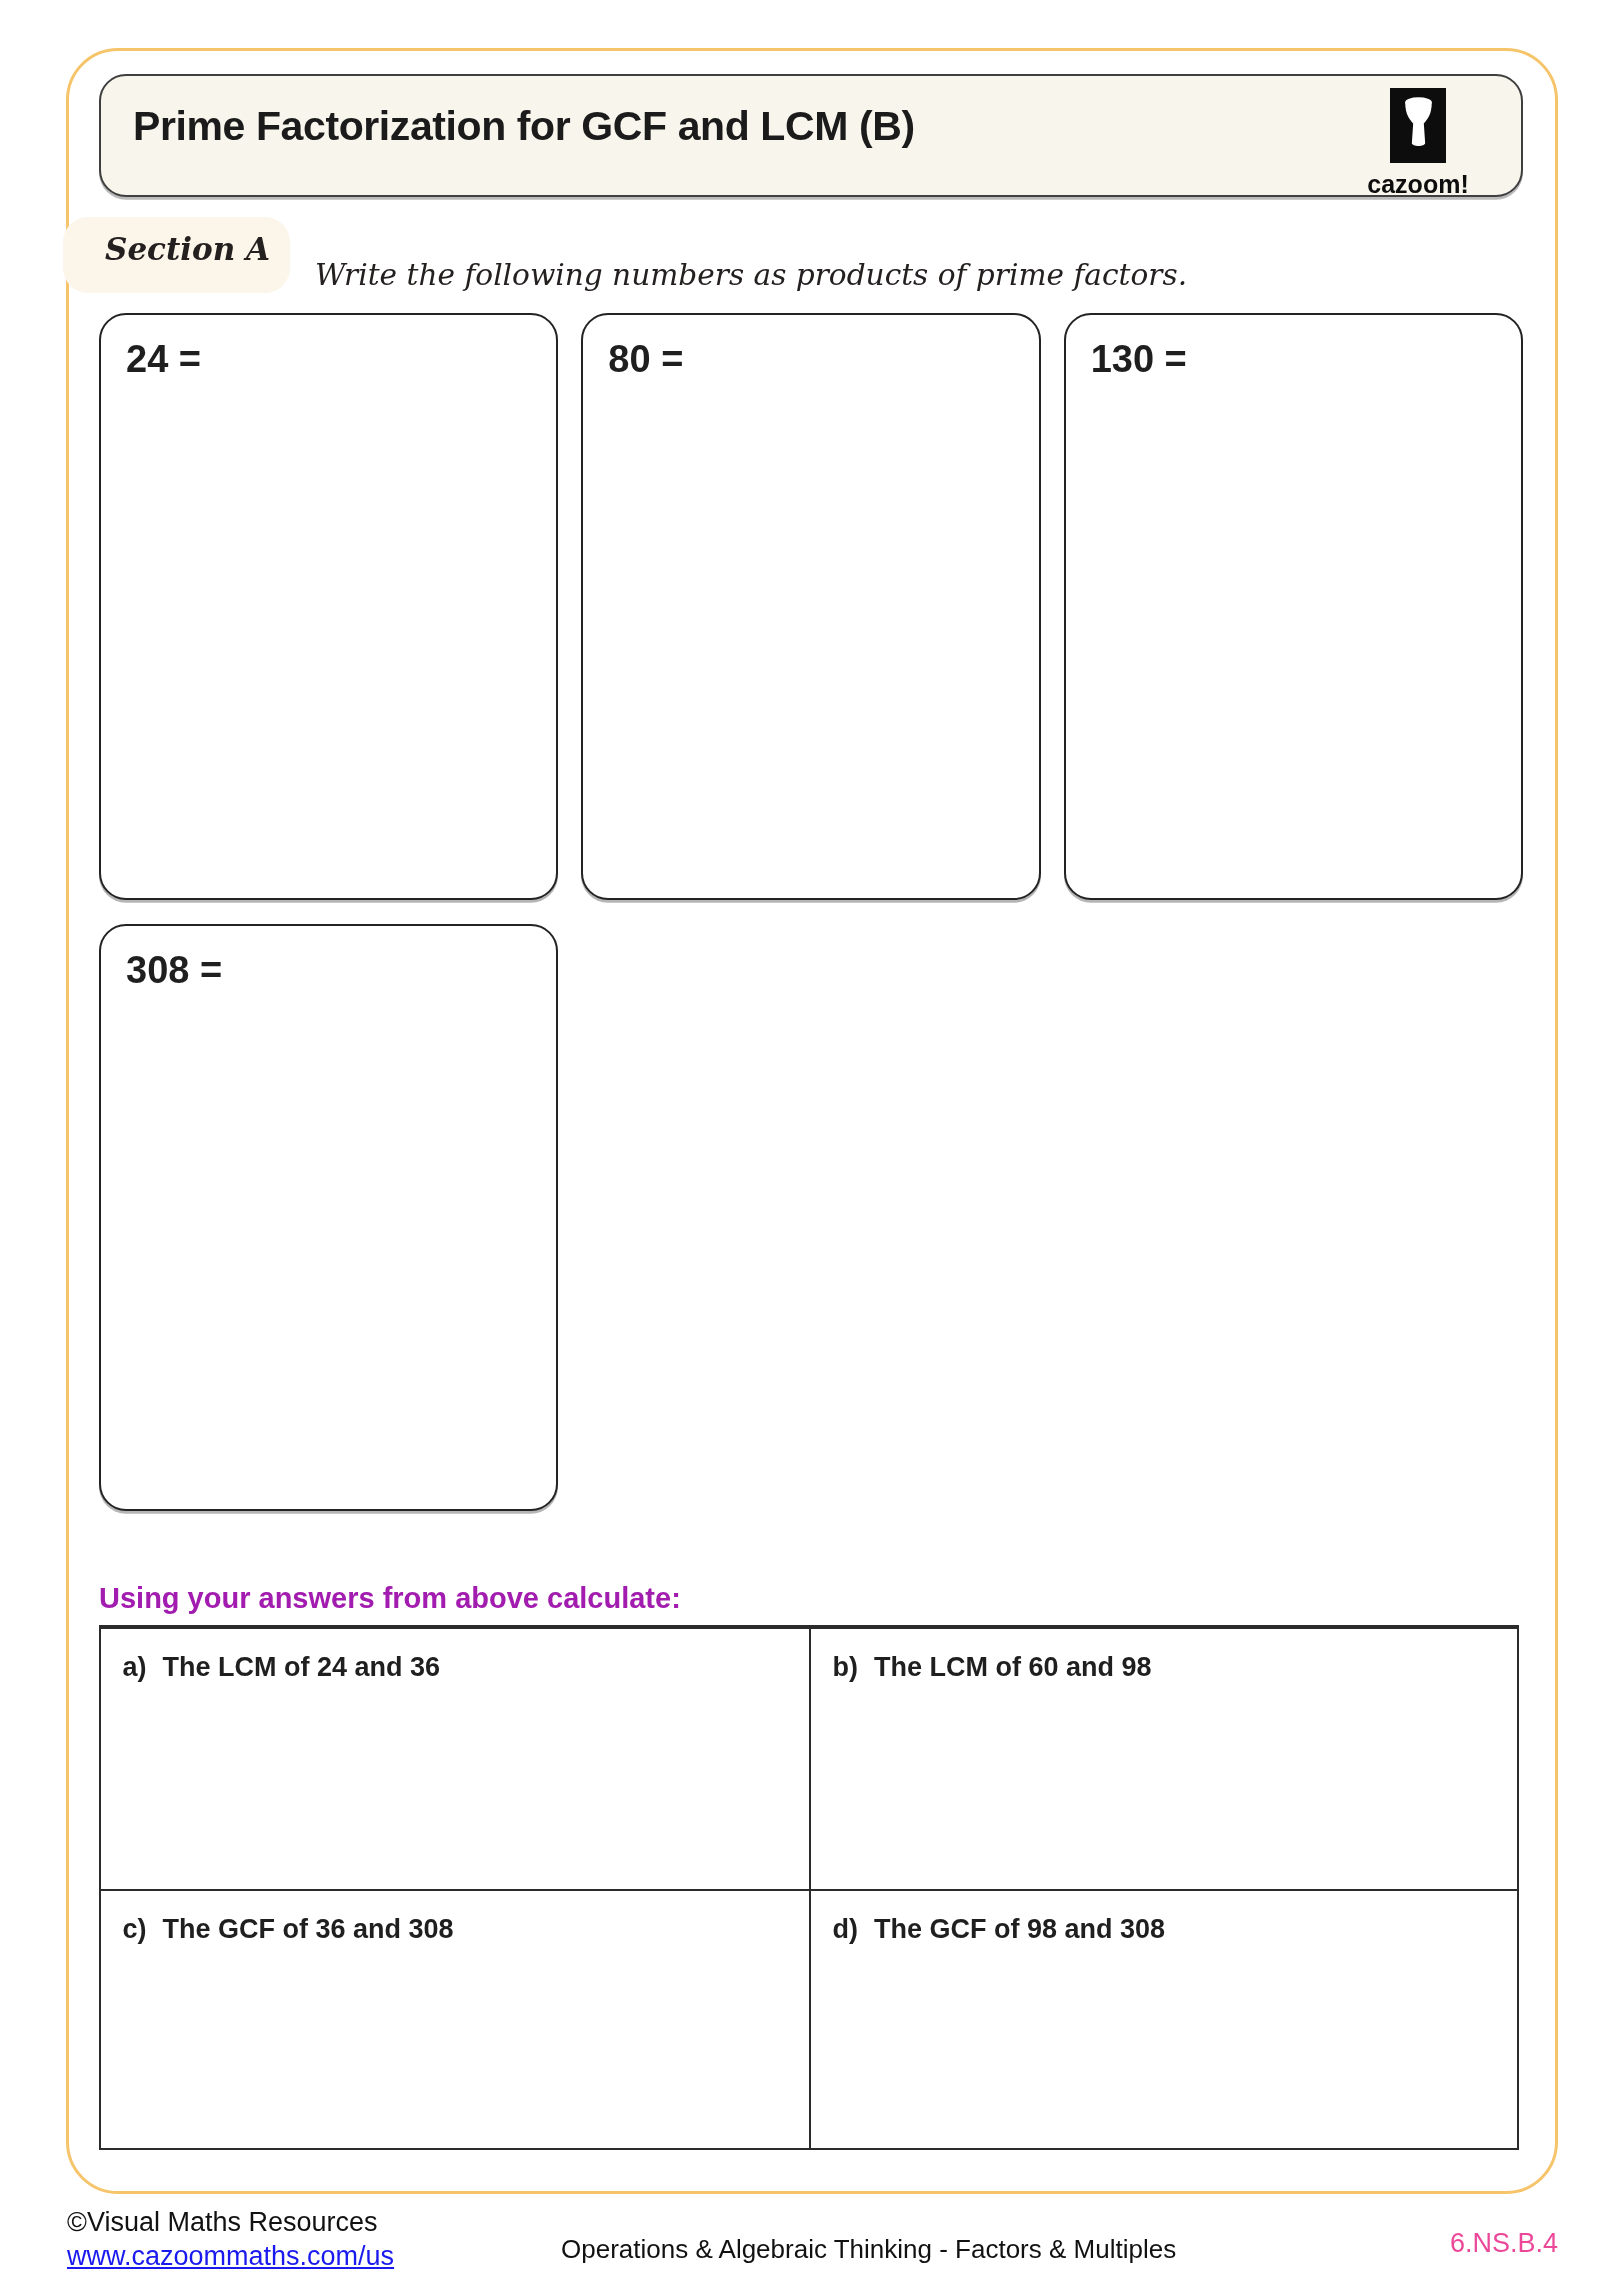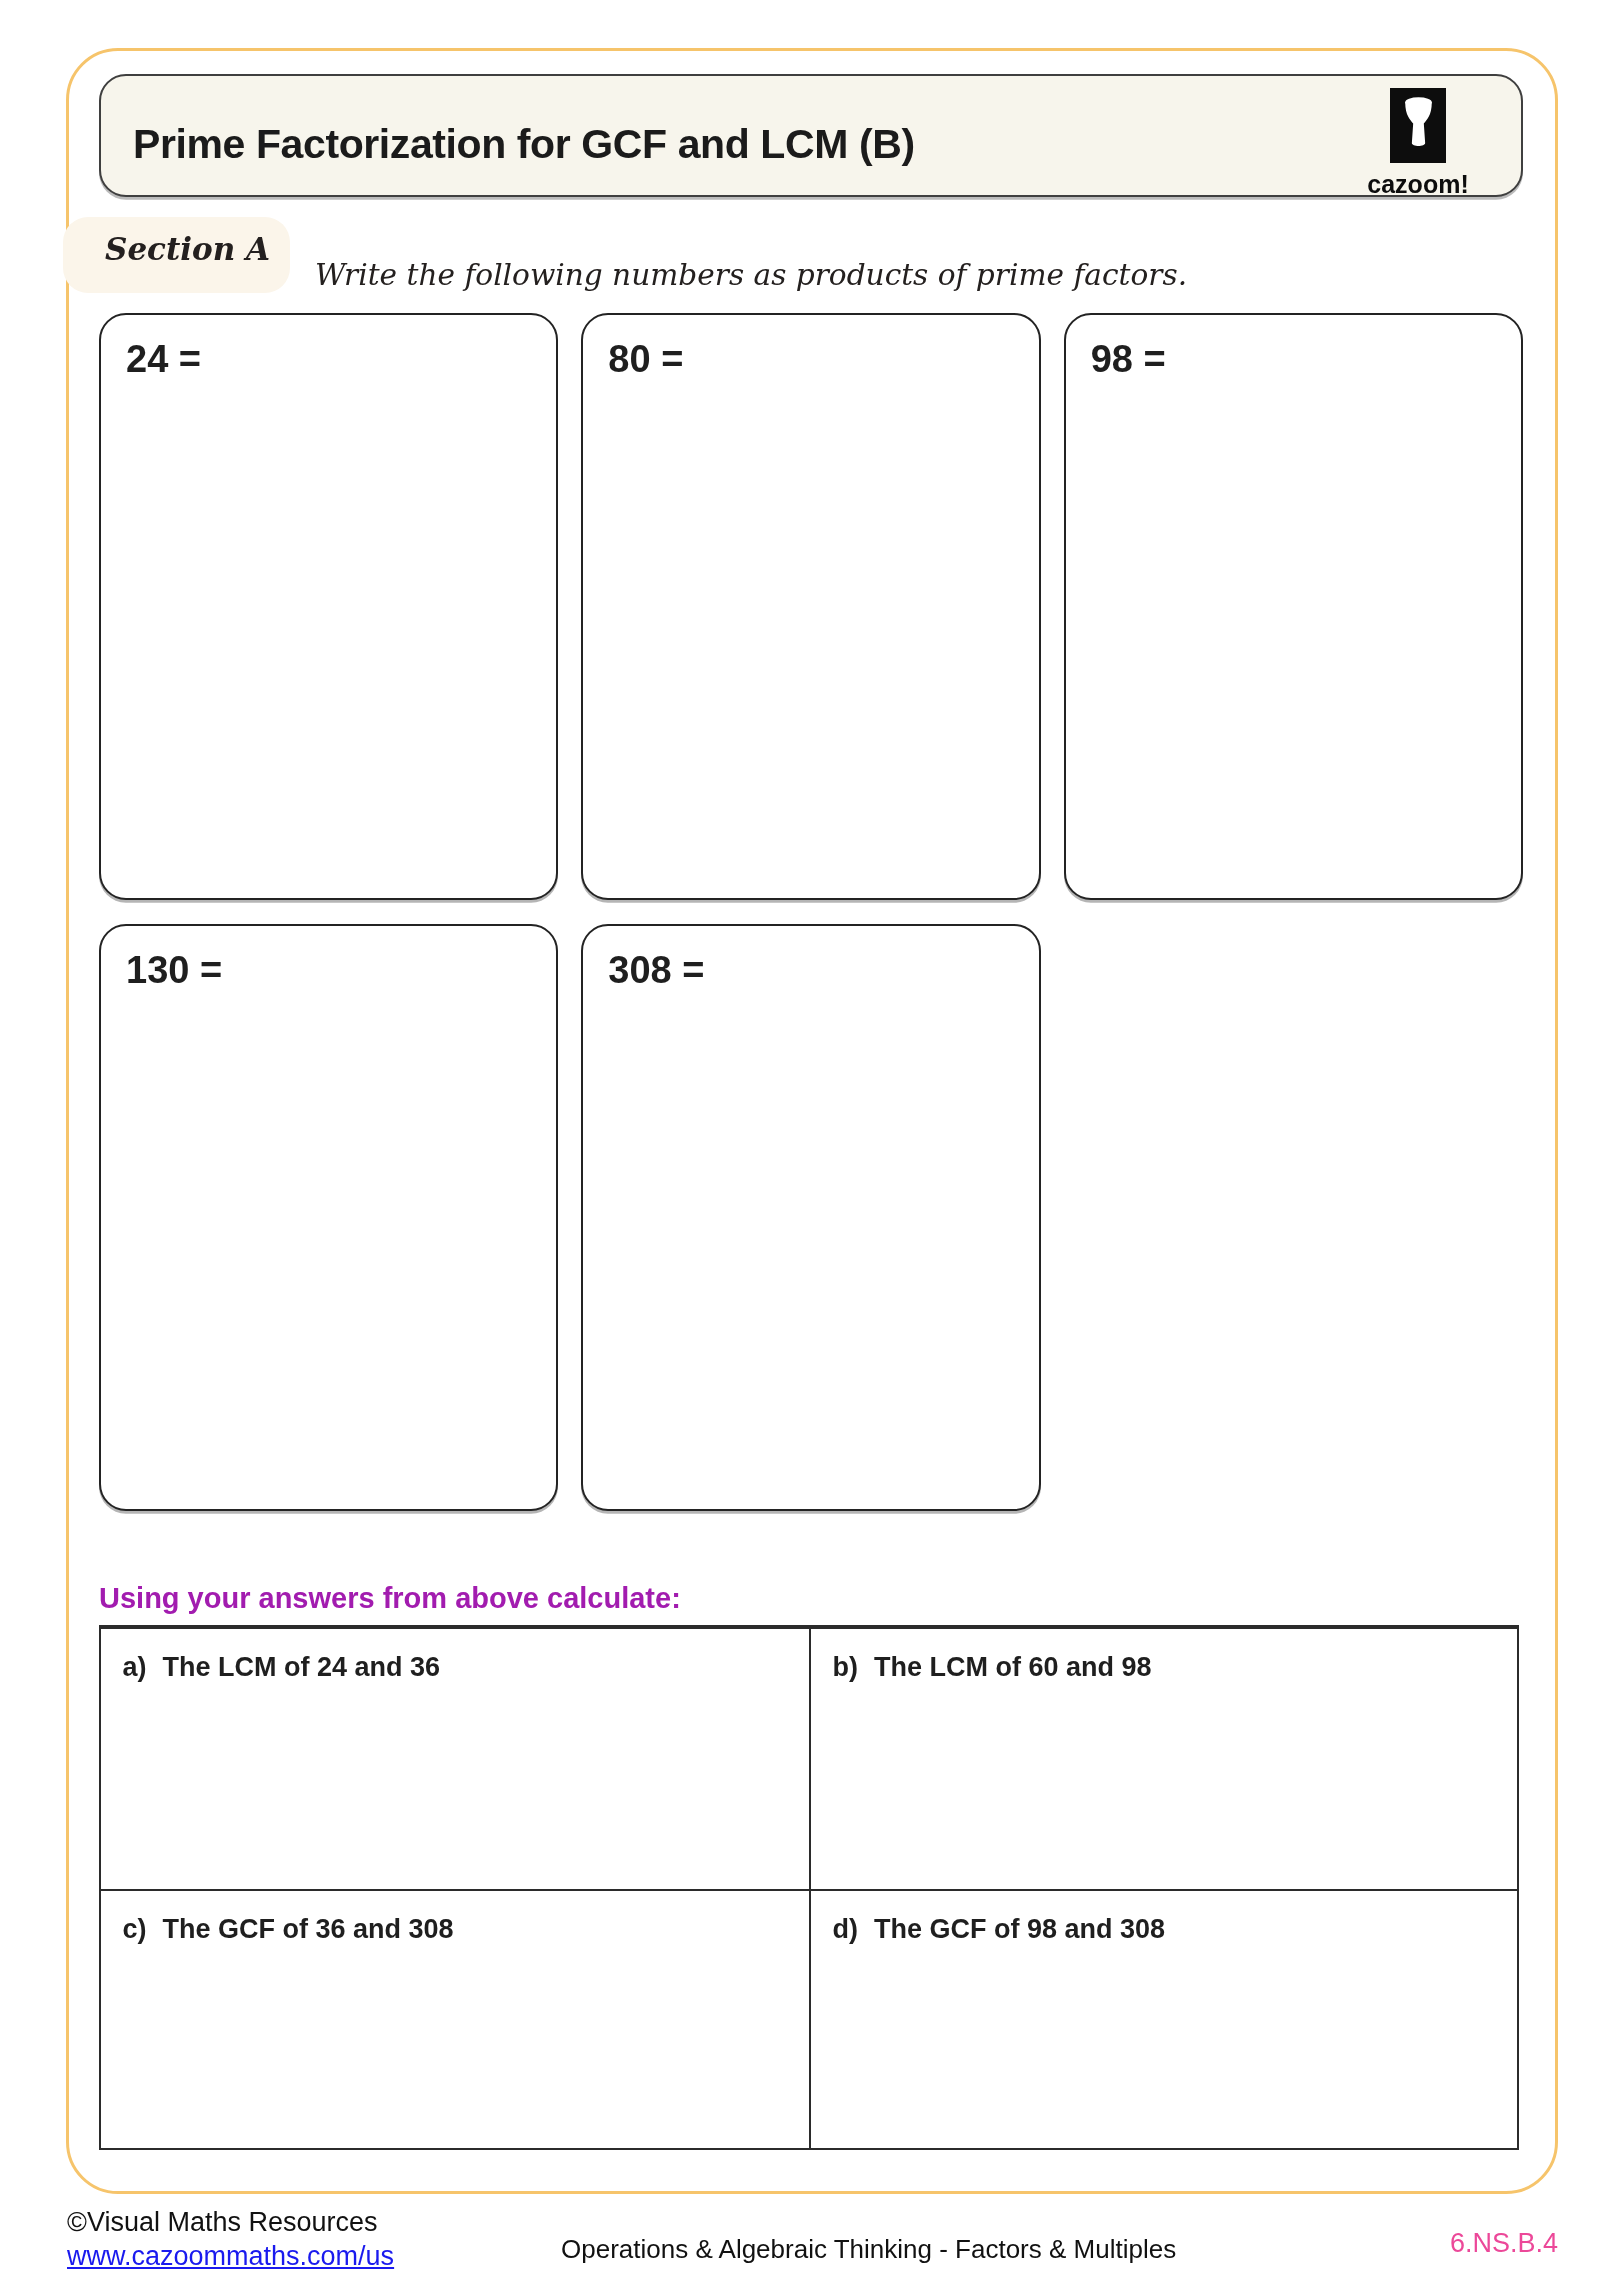--- a/index.html
+++ b/index.html
@@ -12,21 +12,21 @@
   
   .page-border{
     position:absolute;left:66px;top:48px;width:1492px;height:2146px;
     border:3.6px solid #F6C46B;border-radius:52px;box-sizing:border-box;
   }
   
   .header-box{
     position:absolute;left:99px;top:74px;width:1424px;height:123px;
     background:#F7F5EC;border:2.7px solid #3F3F3F;border-radius:27px;
     box-sizing:border-box;box-shadow:0 2.7px 0 rgba(60,60,60,.35);
-    display:flex;align-items:flex-end;
+    display:flex;align-items:flex-start;
   }
   .title{font-size:41px;font-weight:bold;margin-left:32px;letter-spacing:-0.4px;color:#1b1b1b;}
   .logo{position:absolute;right:45px;top:11.6px;width:116px;text-align:center;}
   .logo-square{width:56px;height:75px;background:#0d0d0d;margin:0 auto;display:flex;align-items:center;justify-content:center;}
   .logo-text{font-family:Liberation Sans, sans-serif;font-weight:bold;font-size:25px;margin-top:7px;color:#0d0d0d;}
   
   .section-pill{position:absolute;left:63px;top:217px;width:227px;height:76px;background:#FBF5EA;border-radius:25px;}
   .section-label{
     position:absolute;left:105px;top:231px;
     font-family:"DejaVu Serif", serif;font-style:italic;font-weight:bold;font-size:31px;color:#24201f;
@@ -92,23 +92,20 @@
 <div class="instruction">Write the following numbers as products of prime factors.</div>
 
 <div class="boxes">
   <div class="factor-box">
     <span class="factor-label">24 =</span>
   </div>
   <div class="factor-box">
     <span class="factor-label">80 =</span>
   </div>
   <div class="factor-box">
-    <span class="factor-label">98 =</span>
-  </div>
-  <div class="factor-box">
     <span class="factor-label">130 =</span>
   </div>
   <div class="factor-box">
     <span class="factor-label">308 =</span>
   </div>
 </div>
 
 <h2 class="calc-heading">Using your answers from above calculate:</h2>
 
 <div class="calc-table">

